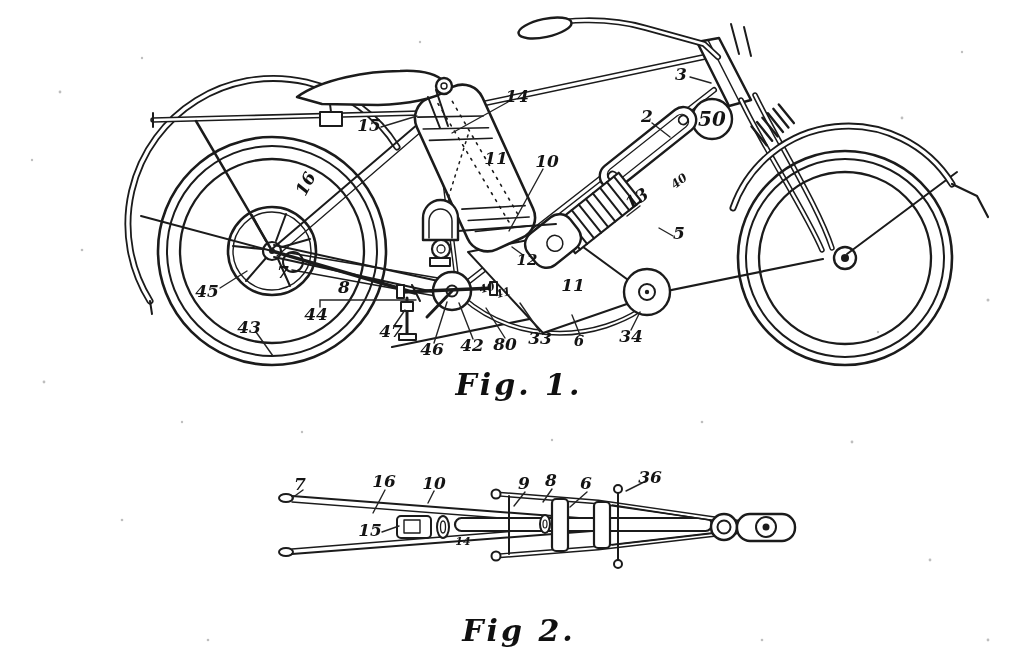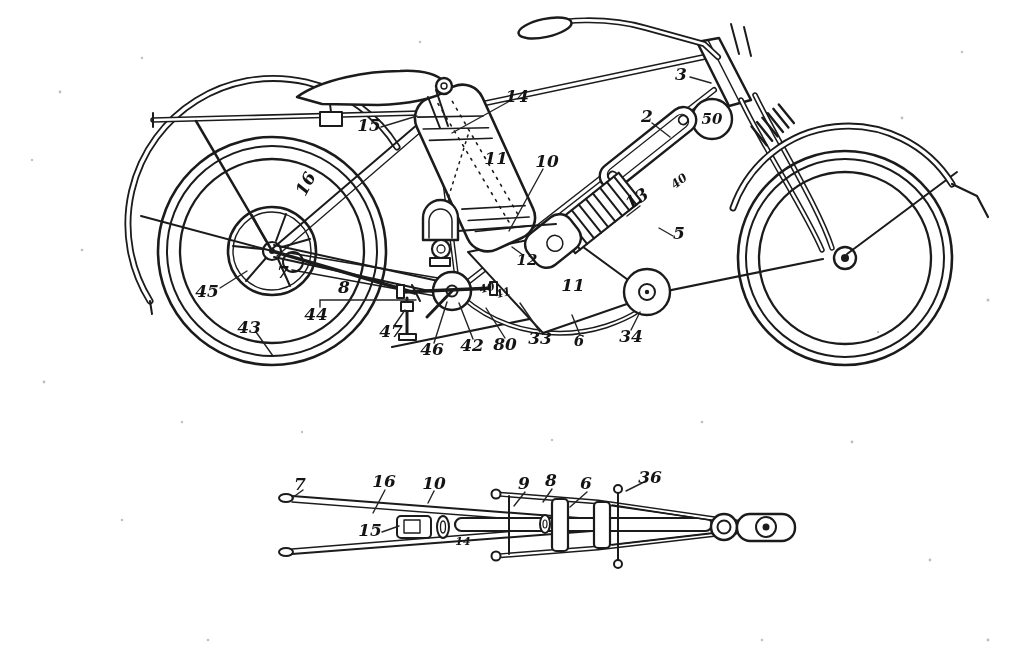--- a/index.html
+++ b/index.html
@@ -306,21 +306,21 @@
 </svg>
 
 <div id="annotation-layer">
       <span class="ref-label" style="left: 369px; top: 125px; transform: translate(-50%, -50%) rotate(0deg);">15</span>
       <span class="ref-label" style="left: 517px; top: 96px; transform: translate(-50%, -50%) rotate(0deg);">14</span>
       <span class="ref-label" style="left: 496px; top: 158px; transform: translate(-50%, -50%) rotate(0deg);">11</span>
       <span class="ref-label" style="left: 547px; top: 161px; transform: translate(-50%, -50%) rotate(0deg);">10</span>
       <span class="ref-label" style="left: 306px; top: 184px; transform: translate(-50%, -50%) rotate(-62deg);">16</span>
       <span class="ref-label" style="left: 647px; top: 116px; transform: translate(-50%, -50%) rotate(0deg);">2</span>
       <span class="ref-label" style="left: 681px; top: 74px; transform: translate(-50%, -50%) rotate(0deg);">3</span>
-      <span class="ref-label" style="left: 712px; top: 119px; font-size: 15px; transform: translate(-50%, -50%) rotate(0deg);">50</span>
+      <span class="ref-label" style="left: 712px; top: 119px; font-size: 20px; transform: translate(-50%, -50%) rotate(0deg);">50</span>
       <span class="ref-label" style="left: 637px; top: 199px; transform: translate(-50%, -50%) rotate(-33deg);">13</span>
       <span class="ref-label" style="left: 679px; top: 181px; font-size: 12px; transform: translate(-50%, -50%) rotate(-38deg);">40</span>
       <span class="ref-label" style="left: 679px; top: 233px; transform: translate(-50%, -50%) rotate(0deg);">5</span>
       <span class="ref-label" style="left: 527px; top: 260px; font-size: 15px; transform: translate(-50%, -50%) rotate(0deg);">12</span>
       <span class="ref-label" style="left: 573px; top: 285px; transform: translate(-50%, -50%) rotate(0deg);">11</span>
       <span class="ref-label" style="left: 207px; top: 291px; transform: translate(-50%, -50%) rotate(0deg);">45</span>
       <span class="ref-label" style="left: 283px; top: 272px; transform: translate(-50%, -50%) rotate(0deg);">7</span>
       <span class="ref-label" style="left: 344px; top: 287px; transform: translate(-50%, -50%) rotate(0deg);">8</span>
       <span class="ref-label" style="left: 316px; top: 314px; transform: translate(-50%, -50%) rotate(0deg); text-align: center;">44</span>
       <span class="ref-label" style="left: 249px; top: 327px; transform: translate(-50%, -50%) rotate(0deg);">43</span>
@@ -337,14 +337,16 @@
       <span class="ref-label" style="left: 384px; top: 481px; transform: translate(-50%, -50%) rotate(0deg);">16</span>
       <span class="ref-label" style="left: 434px; top: 483px; transform: translate(-50%, -50%) rotate(0deg);">10</span>
       <span class="ref-label" style="left: 370px; top: 530px; transform: translate(-50%, -50%) rotate(0deg);">15</span>
       <span class="ref-label" style="left: 463px; top: 541px; font-size: 11px; transform: translate(-50%, -50%) rotate(0deg);">14</span>
       <span class="ref-label" style="left: 524px; top: 483px; transform: translate(-50%, -50%) rotate(0deg);">9</span>
       <span class="ref-label" style="left: 551px; top: 480px; transform: translate(-50%, -50%) rotate(0deg);">8</span>
       <span class="ref-label" style="left: 586px; top: 483px; transform: translate(-50%, -50%) rotate(0deg);">6</span>
       <span class="ref-label" style="left: 650px; top: 477px; transform: translate(-50%, -50%) rotate(0deg);">36</span>
     </div>
 
+<span class="caption" style="left:519px; top:384px;">Fig. 1.</span>
+<span class="caption" style="left:519px; top:630px;">Fig 2.</span>
 
 </div>
 
 </body></html>

